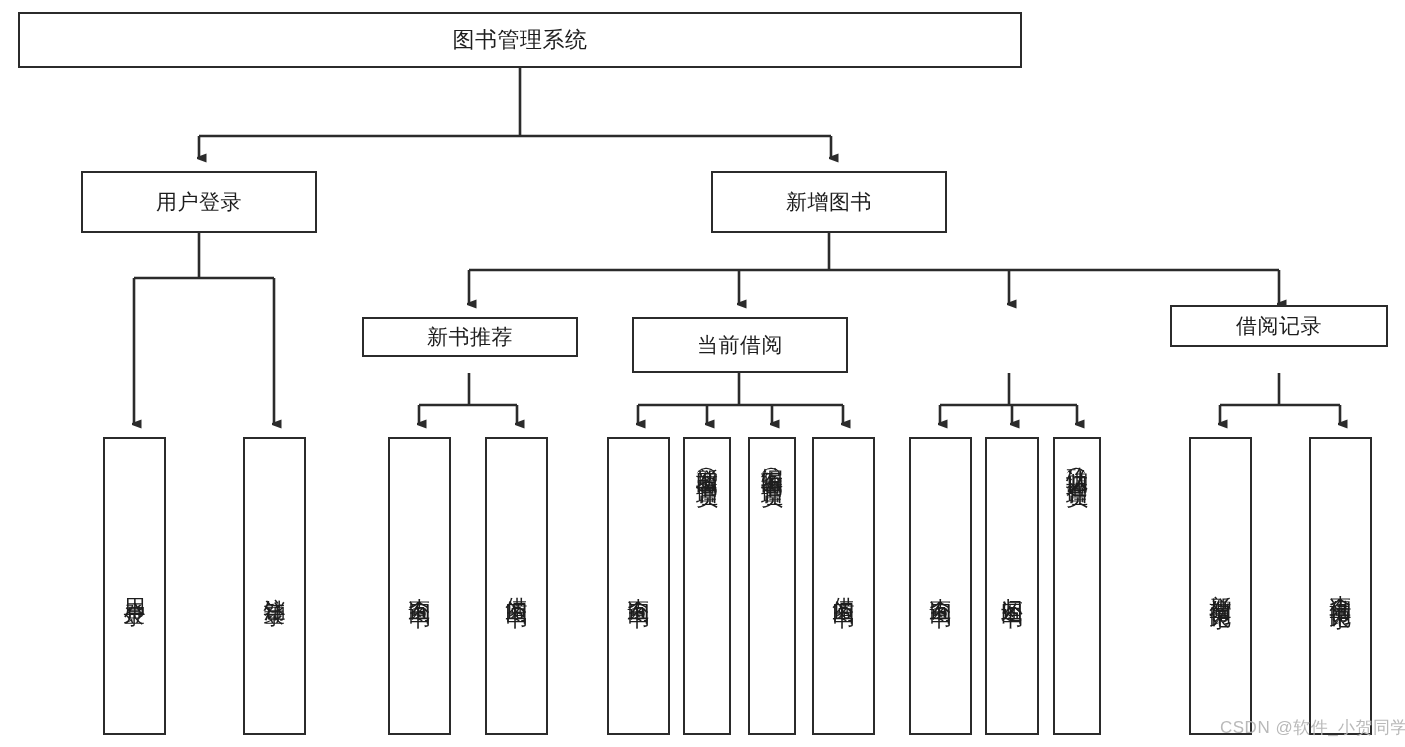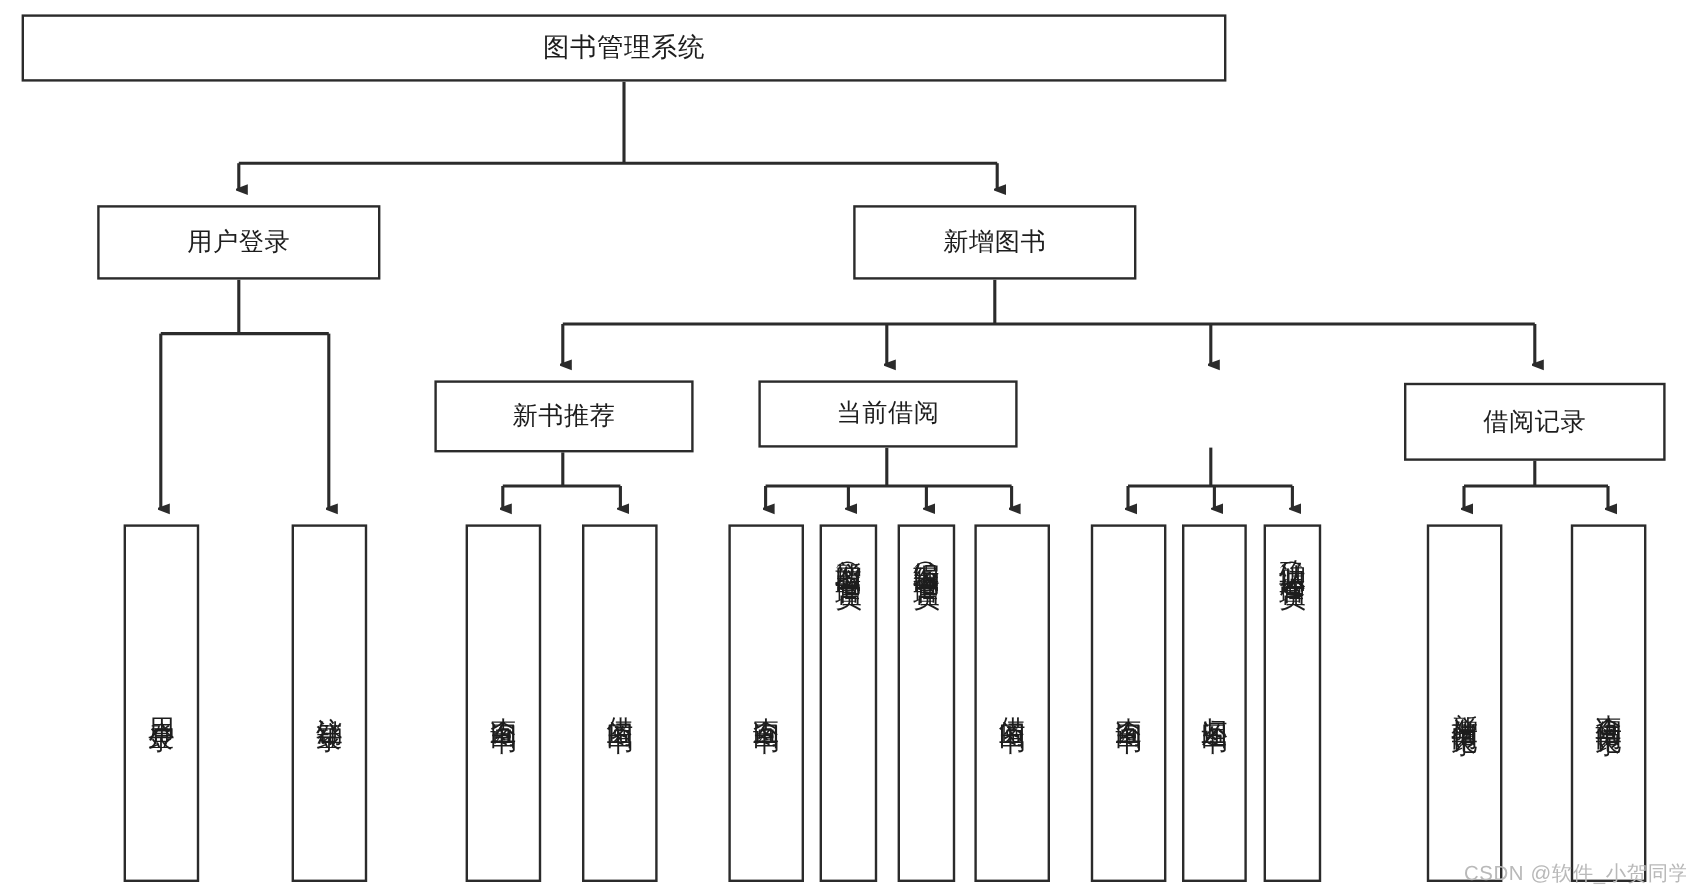--- a/index.html
+++ b/index.html
@@ -137,27 +137,27 @@
     <span class="node-label-root">图书管理系统</span>
   </div>
 
   <div class="node-box" style="left:81px; top:171px; width:236px; height:62px;">
     <span class="node-label-h">用户登录</span>
   </div>
   <div class="node-box" style="left:711px; top:171px; width:236px; height:62px;">
     <span class="node-label-h">新增图书</span>
   </div>
 
-  <div class="node-box" style="left:362px; top:317px; width:216px; height:60px;">
+  <div class="node-box" style="left:362px; top:317px; width:216px; height:40px;">
     <span class="node-label-h">新书推荐</span>
   </div>
   <div class="node-box" style="left:632px; top:317px; width:216px; height:56px;">
     <span class="node-label-h">当前借阅</span>
   </div>
-  <div class="node-box" style="left:1170px; top:319px; width:218px; height:65px;">
+  <div class="node-box" style="left:1170px; top:305px; width:218px; height:42px;">
     <span class="node-label-h">借阅记录</span>
   </div>
 
   <div class="node-box vertical centered" style="left:103px; top:437px; width:63px; height:298px;">
     <span class="node-label-v">用户登录</span>
   </div>
   <div class="node-box vertical centered" style="left:243px; top:437px; width:63px; height:298px;">
     <span class="node-label-v">注销登录</span>
   </div>
 

